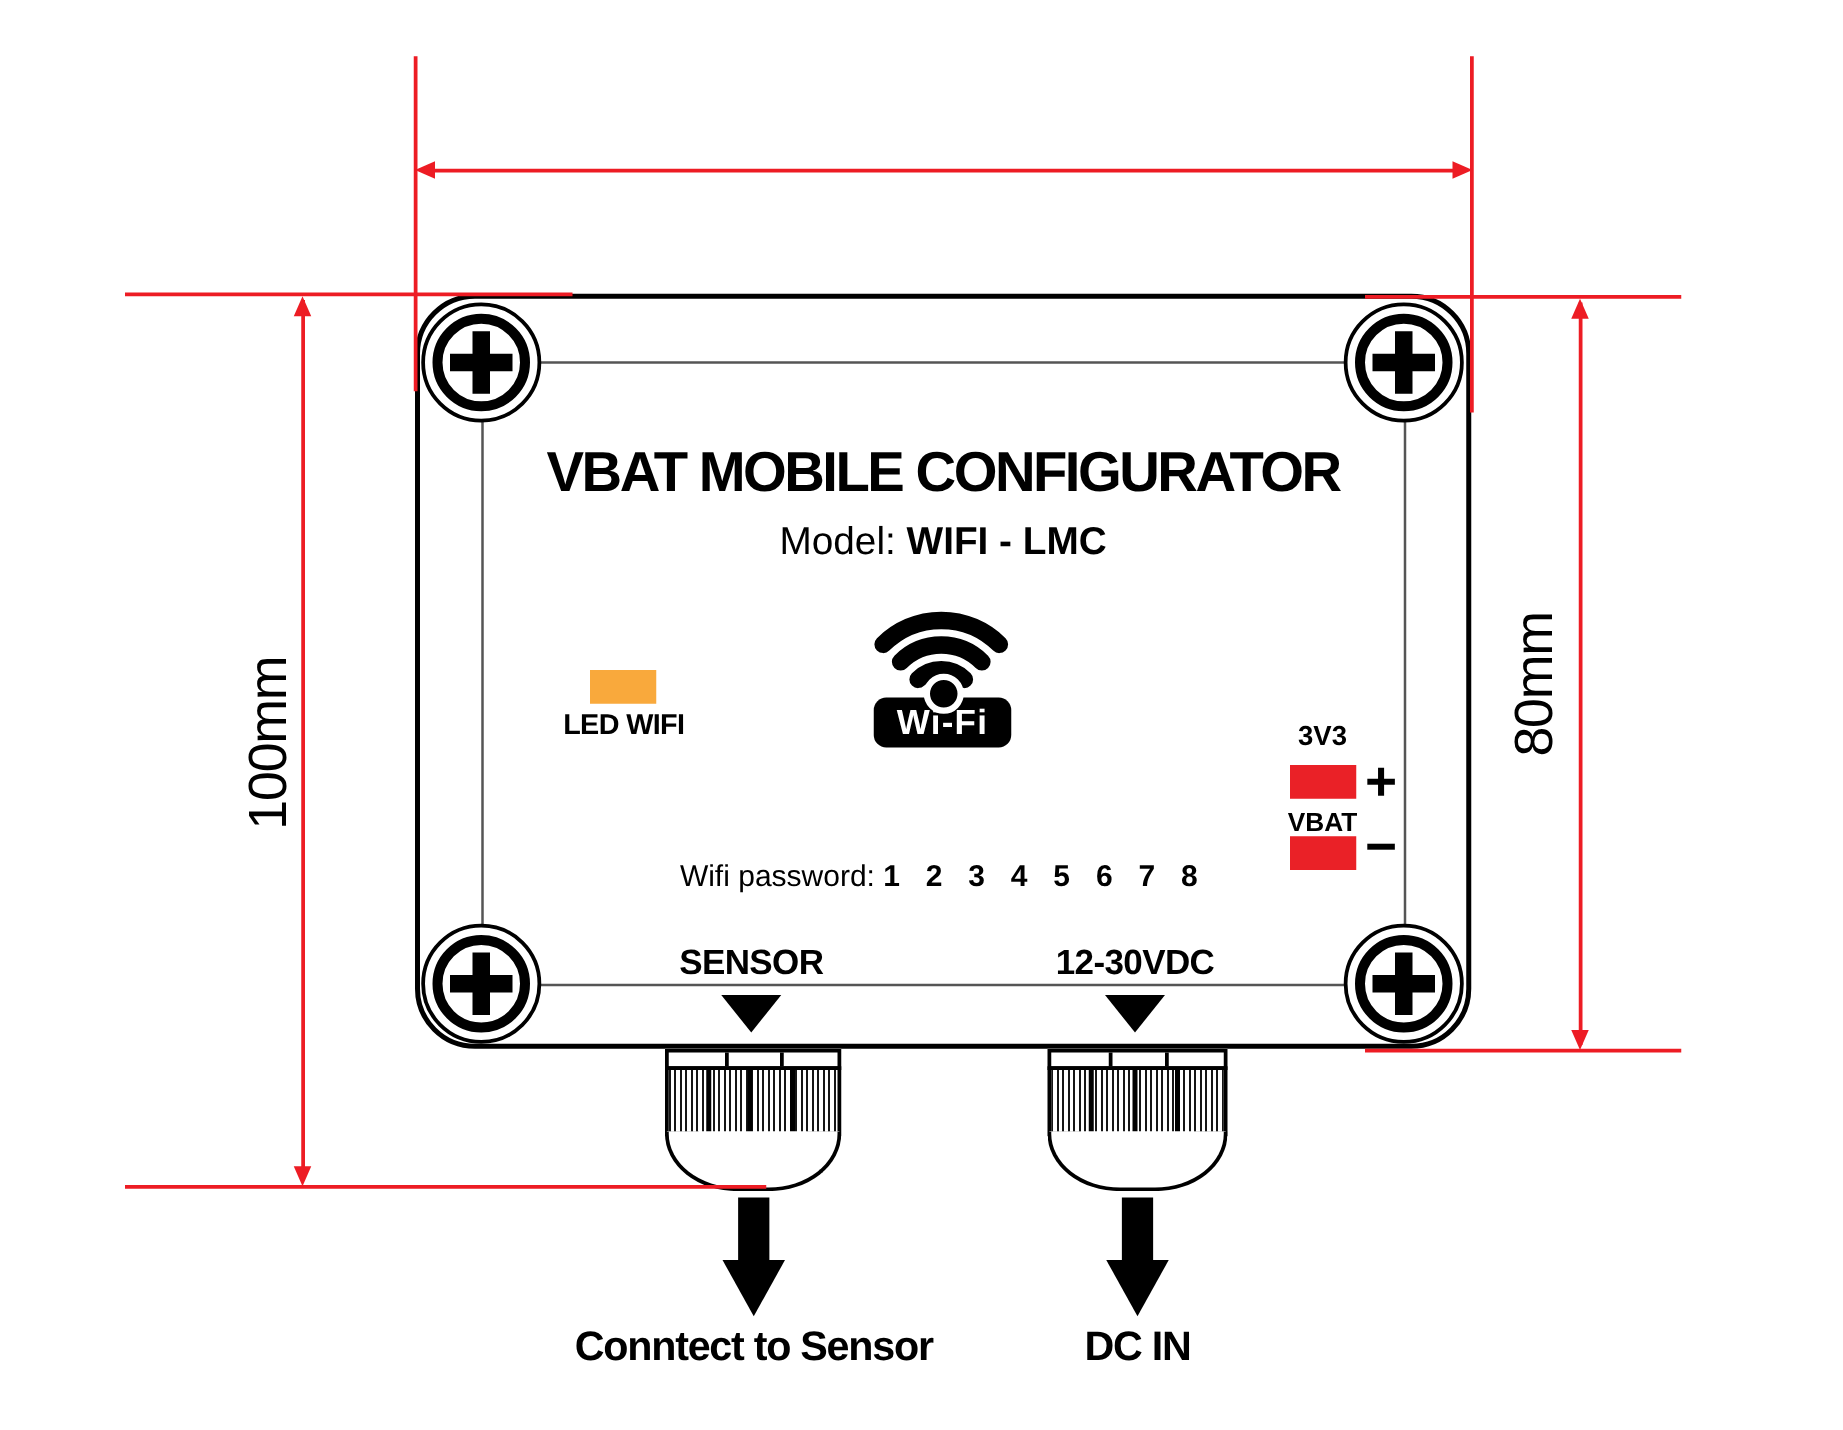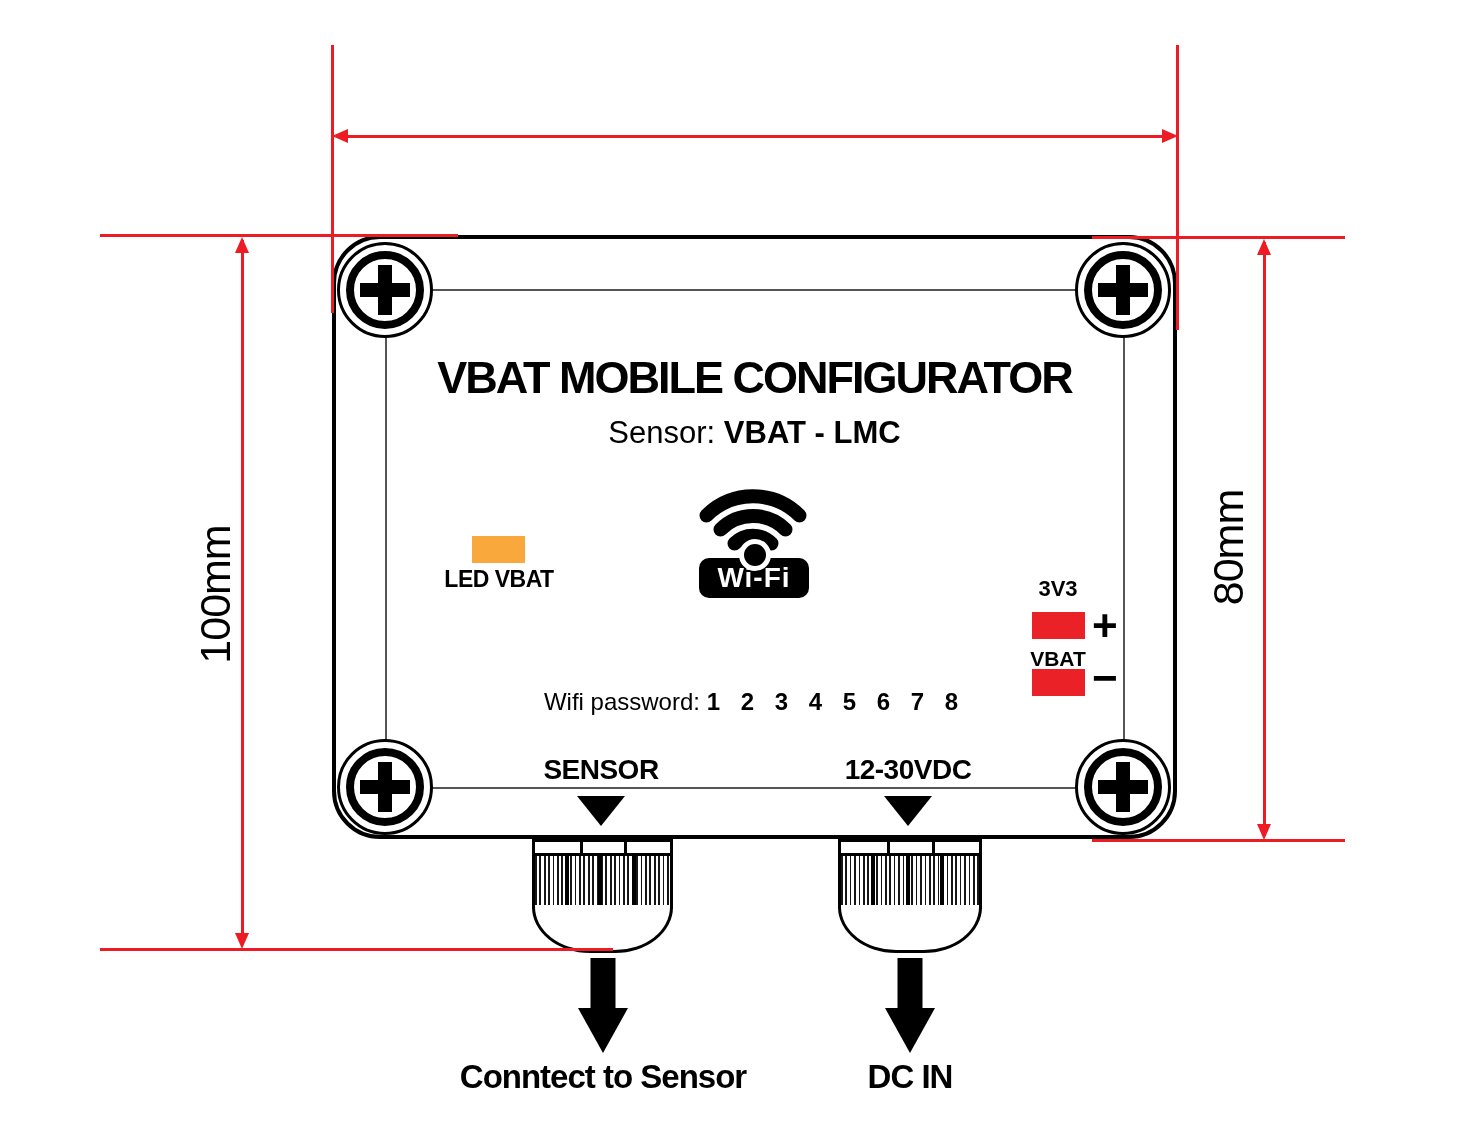--- a/index.html
+++ b/index.html
@@ -98,26 +98,26 @@
   </div>
   <div class="abs screw" style="left:1123px;top:787px;">
     <div class="mid">
         <div class="bar-h"></div>
         <div class="bar-v"></div>
       </div>
   </div>
 
   <div class="abs title">VBAT MOBILE CONFIGURATOR</div>
   <div class="abs model">
-    <span>Sensor:</span>
-    <b>VBAT - LMC</b>
+    <span>Model:</span>
+    <b>WIFI - LMC</b>
   </div>
 
   <div class="abs led-rect"></div>
-  <div class="abs led-label">LED VBAT</div>
+  <div class="abs led-label">LED WIFI</div>
 
   <svg class="abs" style="left:673px;top:472px;z-index:5;" width="160" height="92" viewBox="0 0 160 92">
     <path d="M 33.5 43.5 A 66 66 0 0 1 126.5 43.5" fill="none" stroke="#000" stroke-width="14" stroke-linecap="round"></path>
     <path d="M 47.5 57.5 A 46 46 0 0 1 112.5 57.5" fill="none" stroke="#000" stroke-width="14" stroke-linecap="round"></path>
     <path d="M 61.5 71.5 A 26 26 0 0 1 98.5 71.5" fill="none" stroke="#000" stroke-width="14" stroke-linecap="round"></path>
   </svg>
   <div class="abs" style="left:699px;top:558px;width:110px;height:40px;background:#000;border-radius:10px;z-index:6;
        display:flex;align-items:center;justify-content:center;color:#fff;font-size:28px;font-weight:700;letter-spacing:1px;">
     <span>Wi-Fi</span>
   </div>

